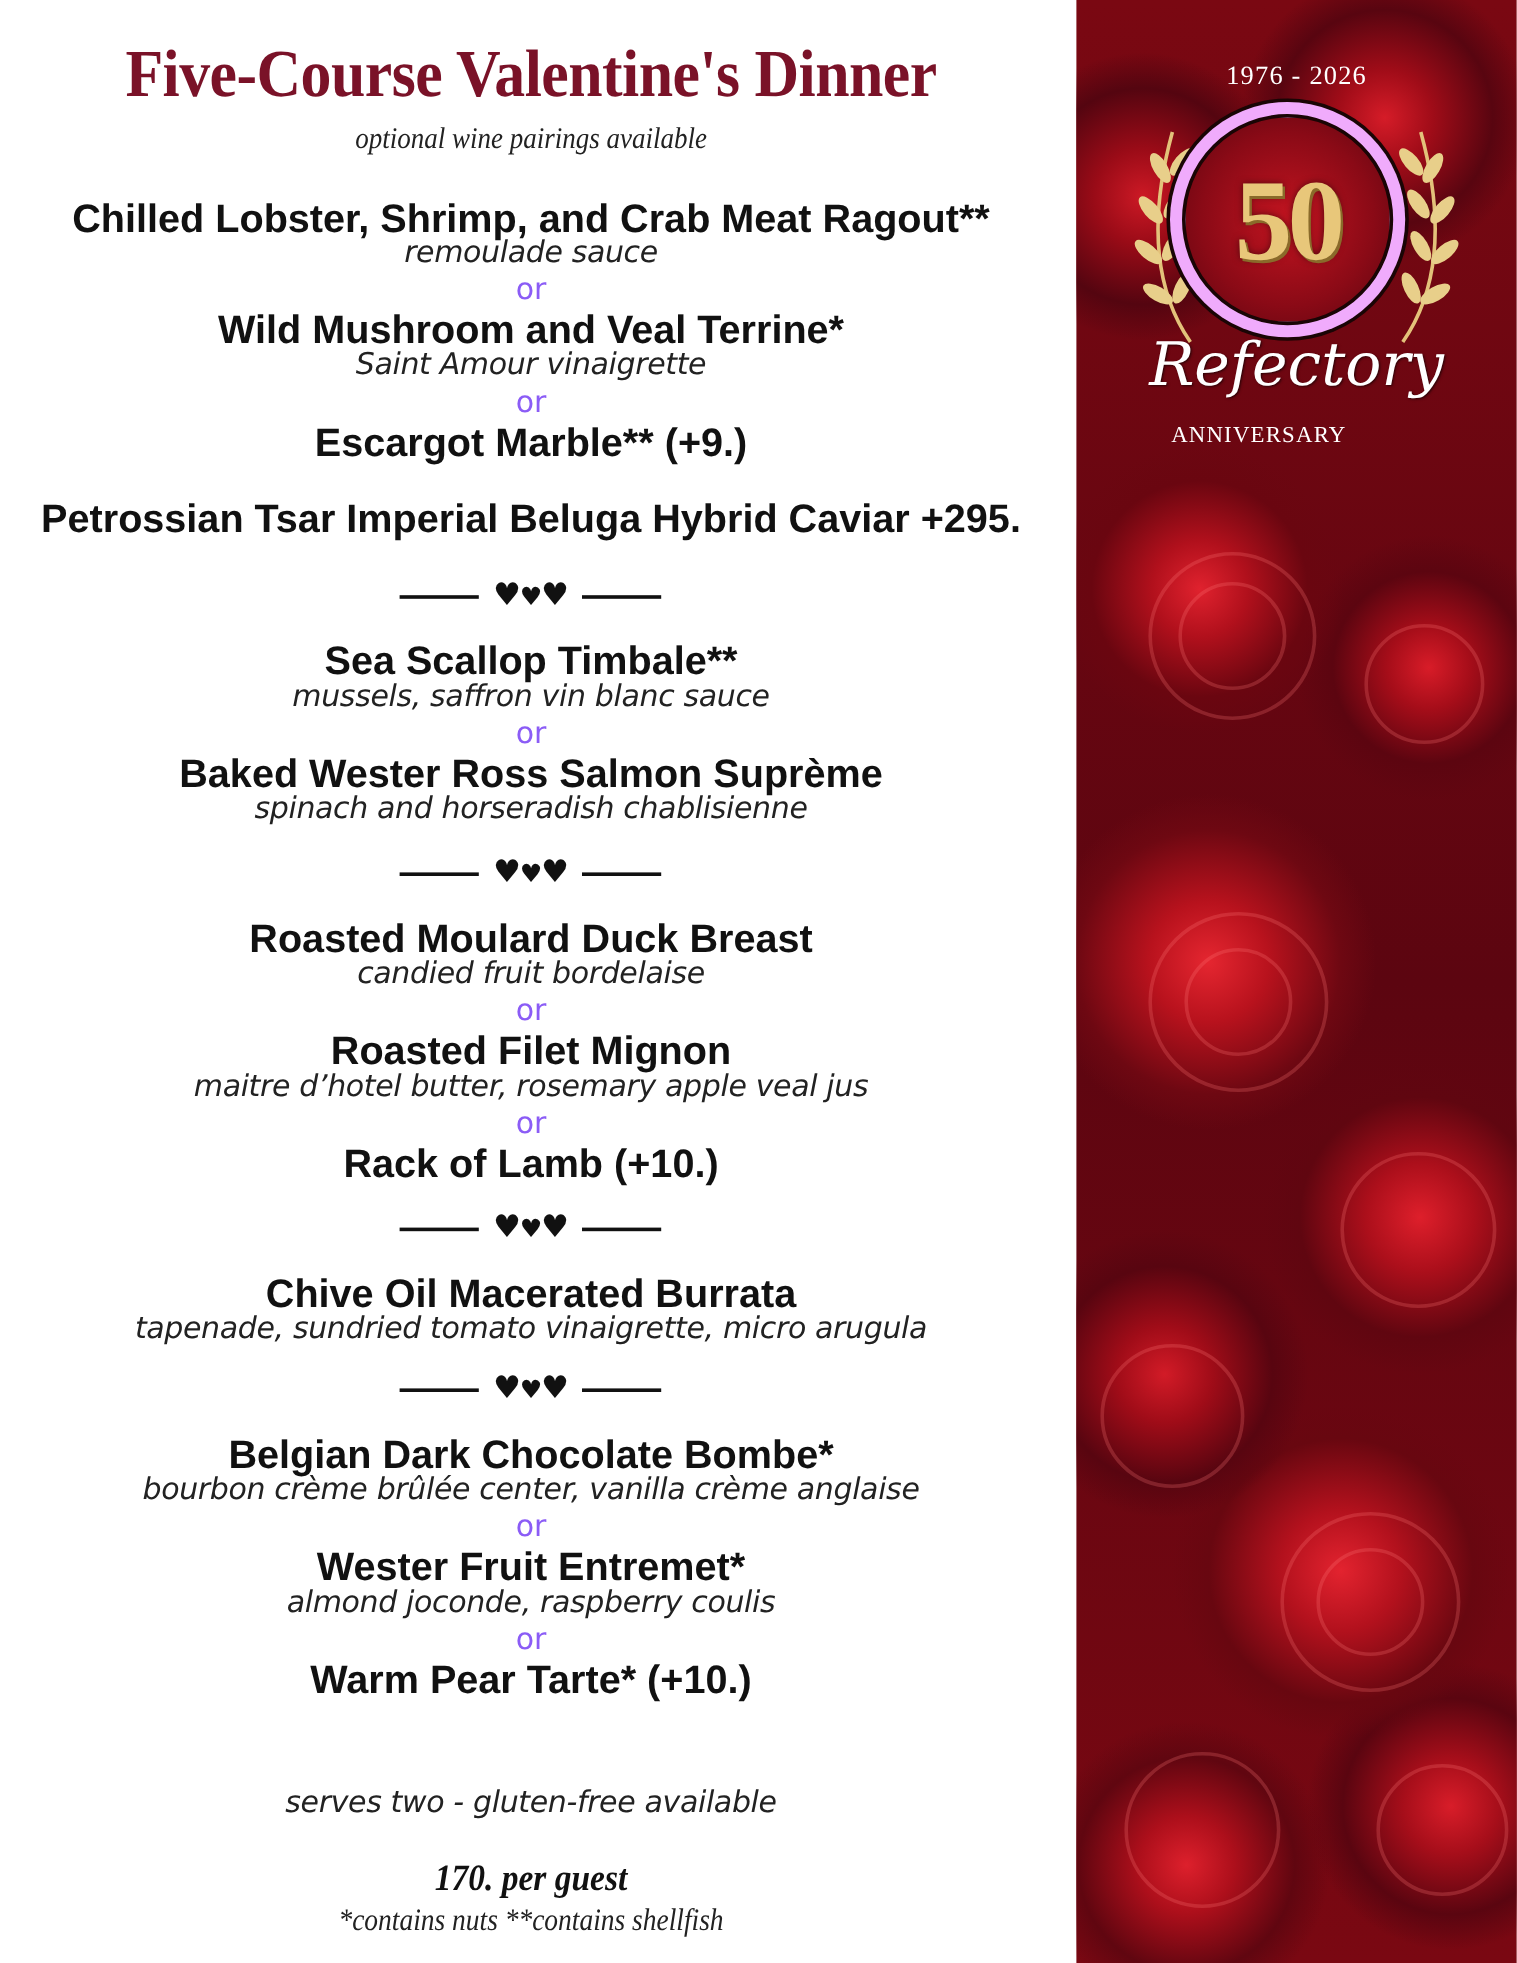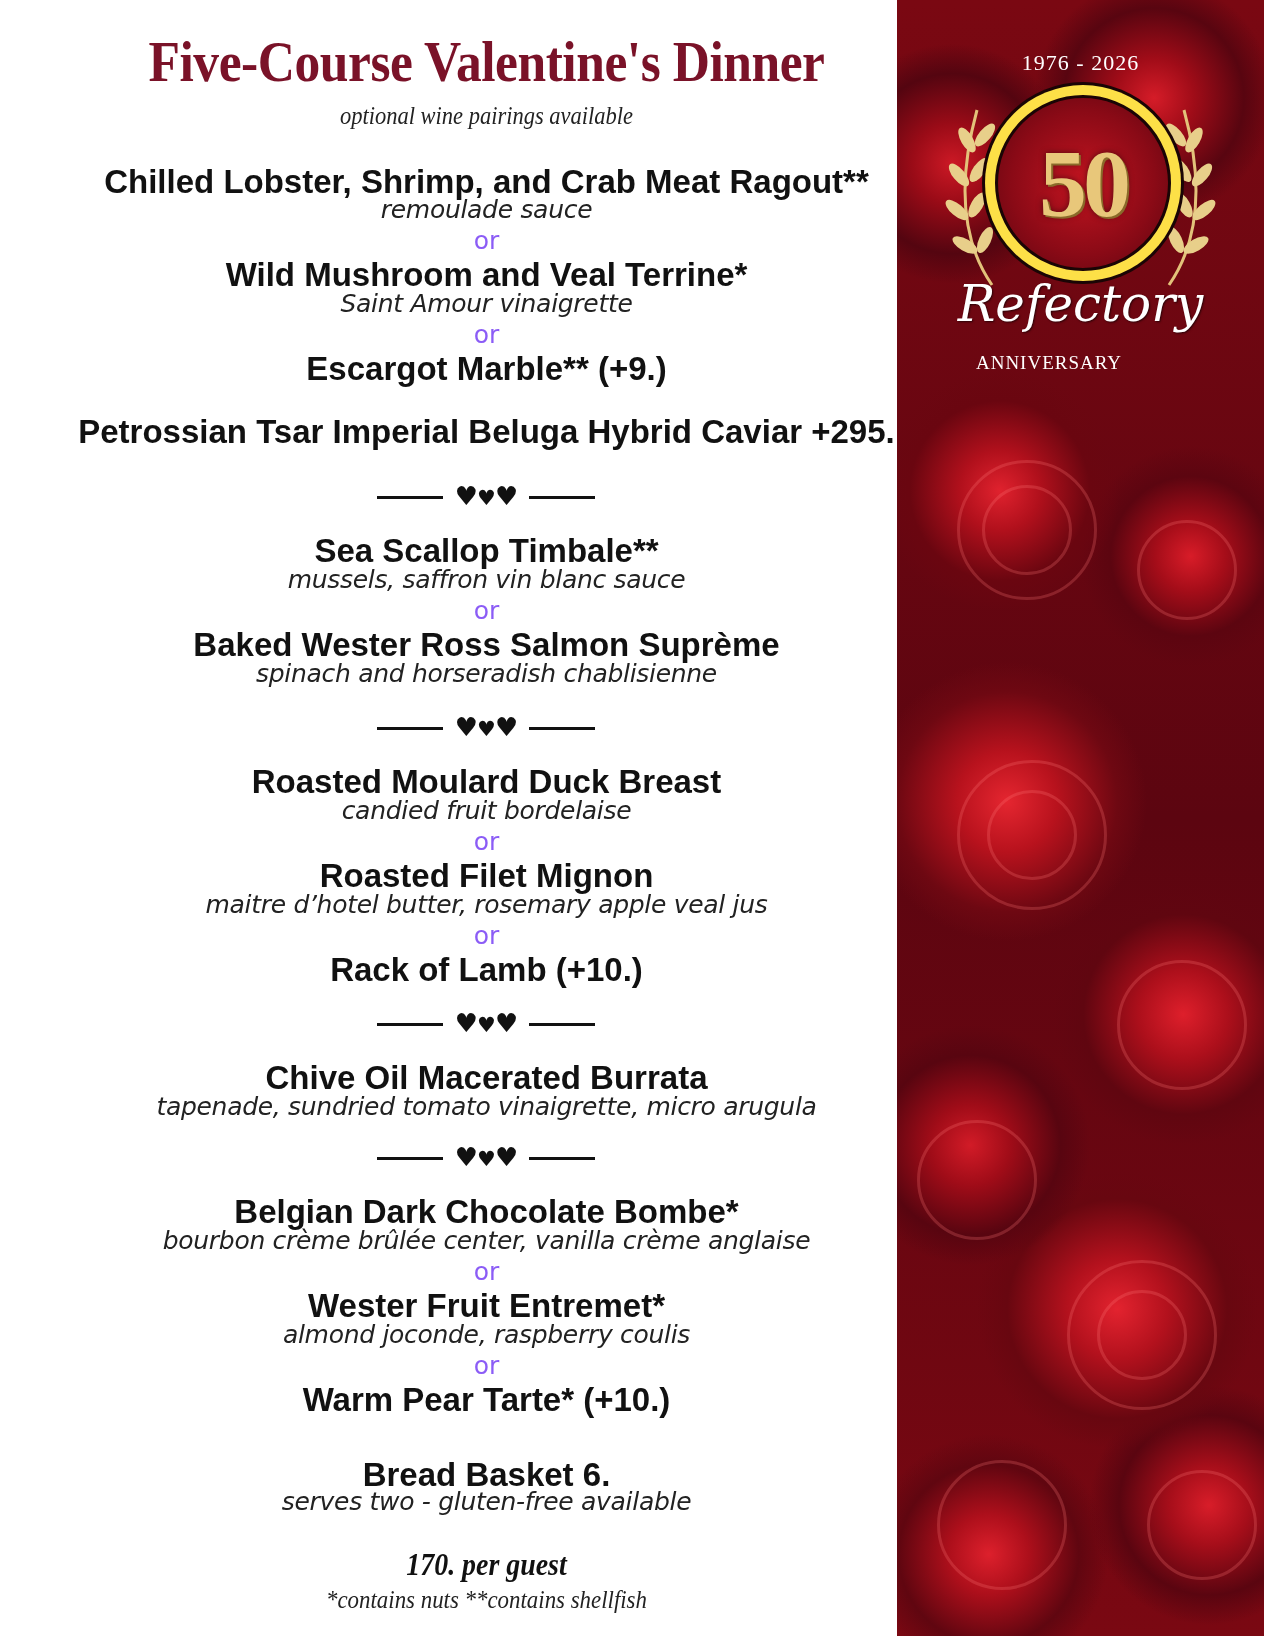--- a/index.html
+++ b/index.html
@@ -2,21 +2,20 @@
 <html><head>
   <meta charset="utf-8">
   <style>
     * { box-sizing: border-box; margin: 0; padding: 0; }
     html, body { width: 1264px; height: 1636px; overflow: hidden; background: #ffffff; }
     body { position: relative; font-family: "Liberation Sans", sans-serif; color: #111; }
 
     .menu-col {
       position: absolute; left: 0; top: 0; width: 885px; height: 1636px;
       text-align: center;
-      margin-left: 44px;
     }
     .title {
       position: absolute; left: 0; width: 885px; top: 30px;
       font-family: "Liberation Serif", serif; font-weight: bold;
       font-size: 56px; color: #7a1228; letter-spacing: -0.5px;
       transform: scaleX(0.92); transform-origin: center;
     }
     .subtitle {
       position: absolute; left: 0; width: 885px; top: 102px;
       font-family: "Liberation Serif", serif; font-style: italic;
@@ -67,22 +66,22 @@
       border: 3px solid rgba(255,120,120,0.25);
     }
 
     .logo { position: absolute; left: 897px; top: 40px; width: 367px; height: 340px; }
     .years {
       position: absolute; left: 0; width: 367px; top: 10px; text-align: center;
       font-family: "Liberation Serif", serif; font-size: 22px; color: #fff;
       letter-spacing: 1px;
     }
     .medal {
-      position: absolute; left: 88px; top: 45px; width: 196px; height: 196px; border-radius: 50%;
-      background: #fde047; padding: 10px;
+      position: absolute; left: 78px; top: 45px; width: 196px; height: 196px; border-radius: 50%;
+      background: #f0abfc; padding: 10px;
       box-shadow: 0 0 0 3px #1a0505;
     }
     .medal-inner {
       width: 100%; height: 100%; border-radius: 50%;
       background: radial-gradient(circle, #c21420 0, #8a0a16 60%, #5a0510 100%);
       border: 3px solid #1a0505;
       display: flex; align-items: center; justify-content: center;
     }
     .fifty {
       font-family: "Liberation Serif", serif; font-weight: bold; font-size: 96px;
@@ -160,21 +159,20 @@
   </div>
 
   <div class="line dish" style="top:1193px">Belgian Dark Chocolate Bombe*</div>
   <div class="line desc" style="top:1226px">bourbon crème brûlée center, vanilla crème anglaise</div>
   <div class="line or" style="top:1257px">or</div>
   <div class="line dish" style="top:1287px">Wester Fruit Entremet*</div>
   <div class="line desc" style="top:1320px">almond joconde, raspberry coulis</div>
   <div class="line or" style="top:1351px">or</div>
   <div class="line dish" style="top:1381px">Warm Pear Tarte* (+10.)</div>
 
-  <div class="line dish" style="top:1456px">Bread Basket 6.</div>
   <div class="line desc" style="top:1487px">serves two - gluten-free available</div>
 
   <div class="price">170. per guest</div>
   <div class="legend">*contains nuts **contains shellfish</div>
 </div>
 
 <div class="rose-panel">
   <div class="swirl" style="left:60px;top:460px;width:140px;height:140px;"></div>
   <div class="swirl" style="left:85px;top:485px;width:90px;height:90px;"></div>
   <div class="swirl" style="left:240px;top:520px;width:100px;height:100px;"></div>

